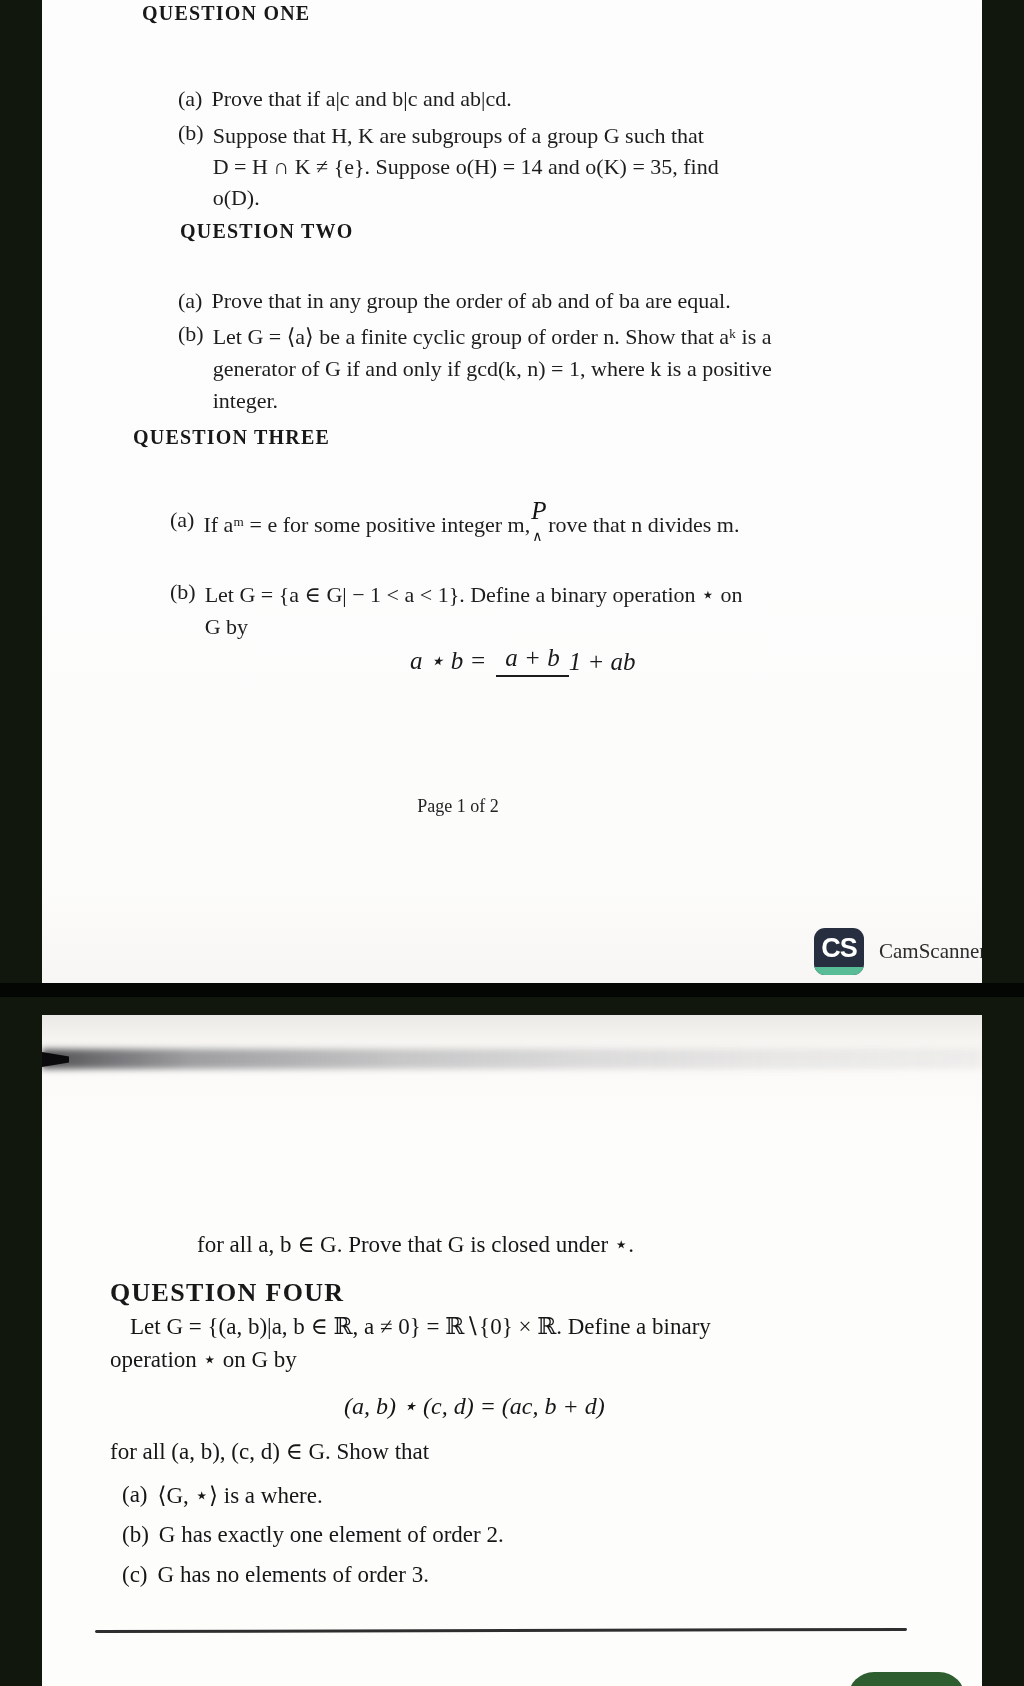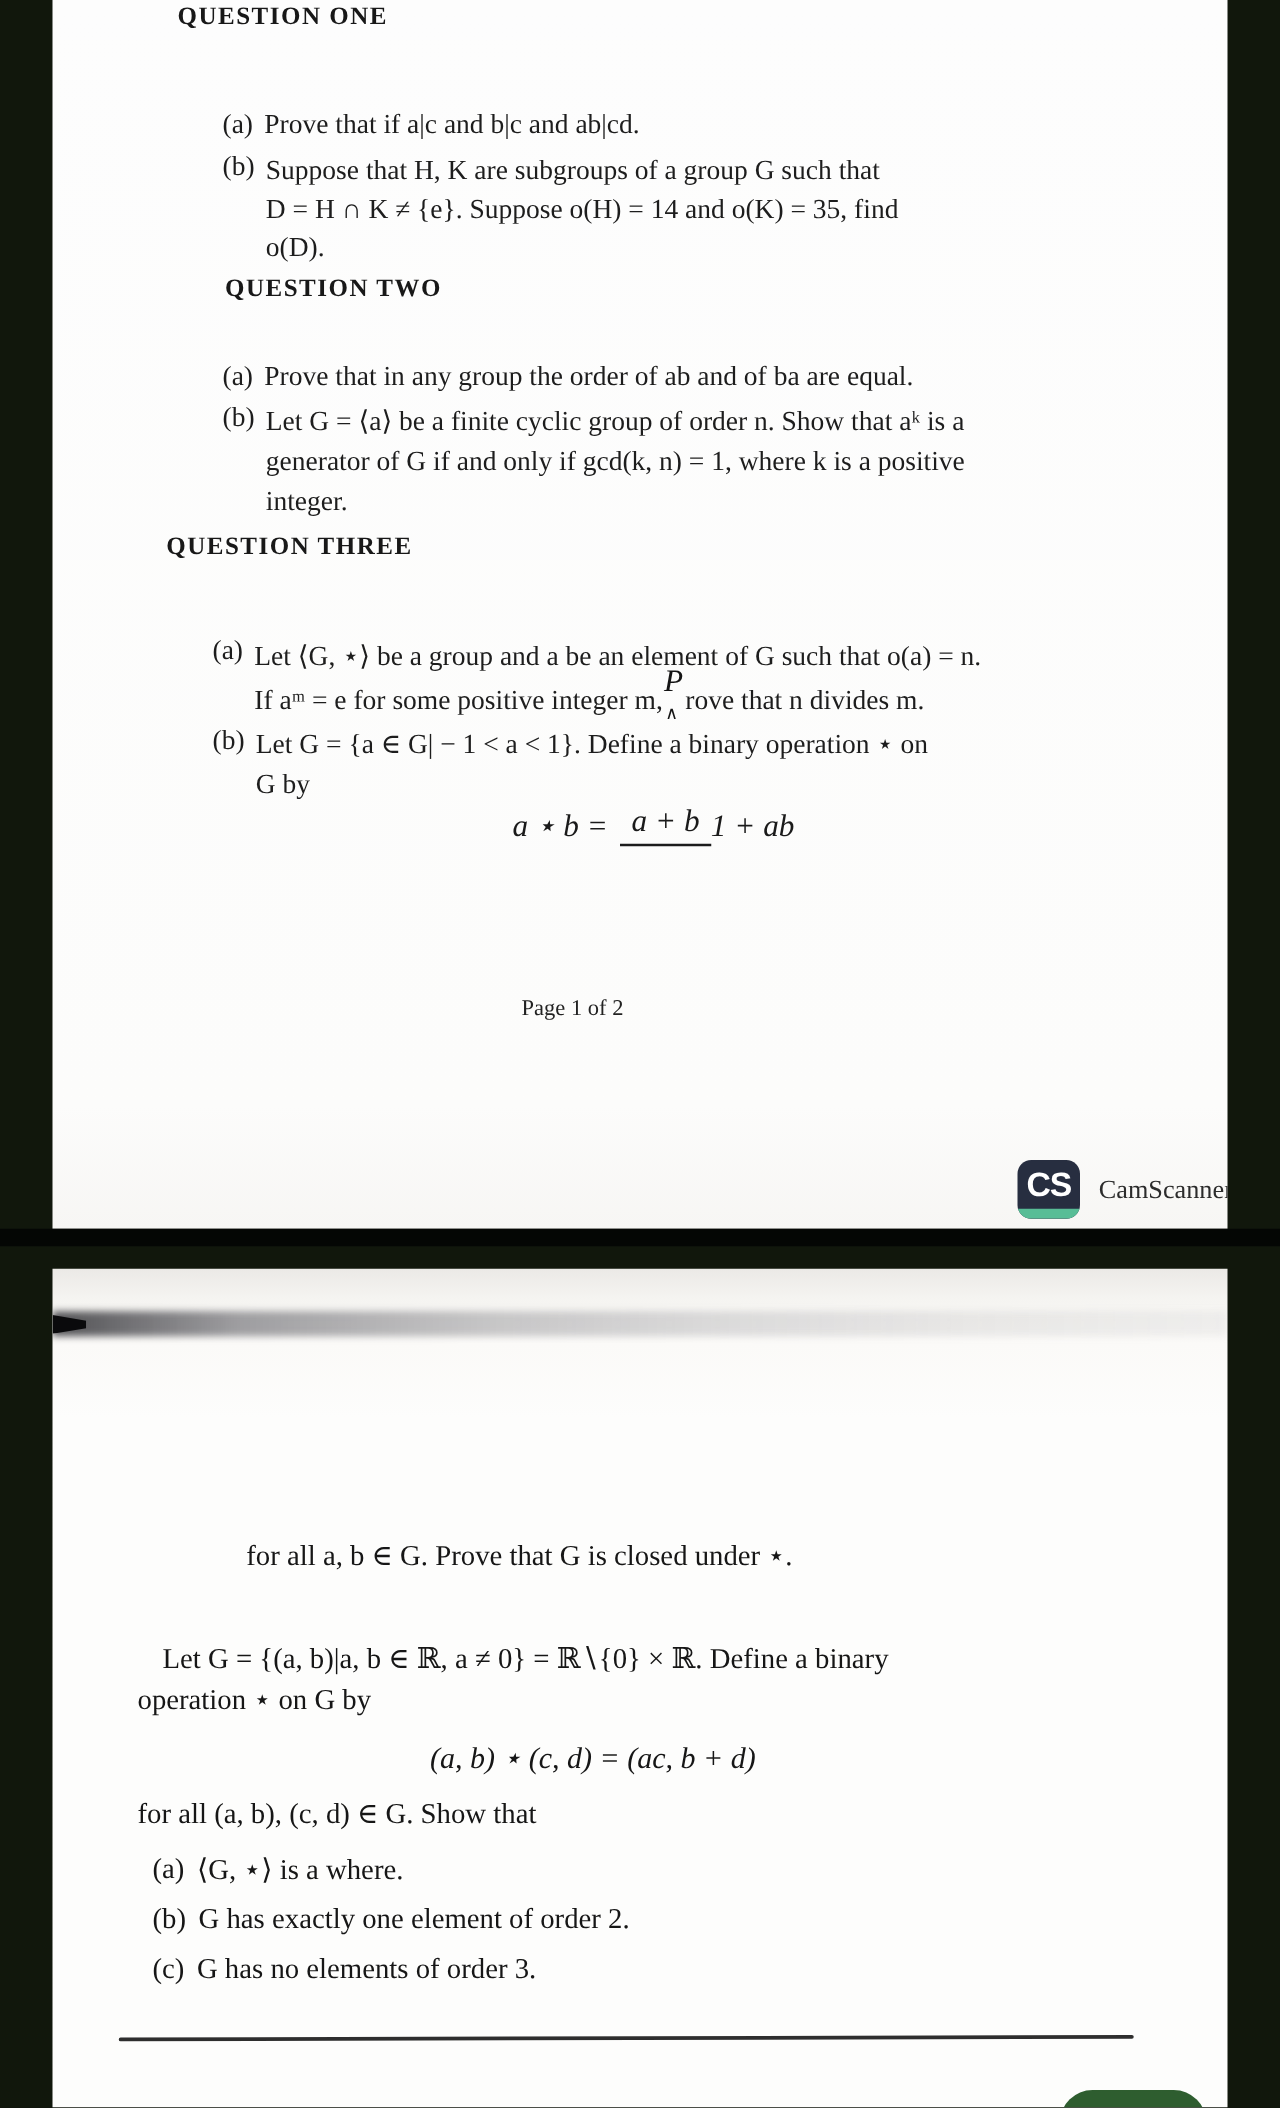--- a/index.html
+++ b/index.html
@@ -93,21 +93,20 @@
         <div>generator of G if and only if gcd(k, n) = 1, where k is a positive</div>
         <div>integer.</div>
       </div>
     </div>
 
     <div class="qtitle" style="left:91px;top:426px;">QUESTION THREE</div>
 
     <div class="item" style="left:128px;top:507px;">
       <span class="lbl">(a)</span>
       <div class="lines lh35">
-        <div>Let ⟨G, ⋆⟩ be a group and a be an element of G such that o(a) = n.</div>
         <div>
           <span>If aᵐ = e for some positive integer m,</span><span class="insert"><span class="p">P</span><span class="c">∧</span></span><span>rove that n divides m.</span>
         </div>
       </div>
     </div>
 
     <div class="item" style="left:128px;top:579px;">
       <span class="lbl">(b)</span>
       <div class="lines" style="line-height:32px;">
         <div>Let G = {a ∈ G| − 1 &lt; a &lt; 1}. Define a binary operation ⋆ on</div>
@@ -136,20 +135,21 @@
 
   <div id="black-strip"></div>
 
   <div class="page" id="page2">
 
     <div id="fold-band"></div>
     <div id="fold-wedge"></div>
 
     <div class="p2-line" style="left:155px;top:216px;">for all a, b ∈ G. Prove that G is closed under ⋆.</div>
 
+    <div class="qtitle" id="q4-title">QUESTION FOUR</div>
 
     <div class="p2-line" style="left:88px;top:298px;">Let G = {(a, b)|a, b ∈ ℝ,  a ≠ 0} = ℝ∖{0} × ℝ.  Define a binary</div>
     <div class="p2-line" style="left:68px;top:331px;">operation ⋆ on G by</div>
 
     <div class="p2-line" style="left:302px;top:377px;font-style:italic;font-size:24px;">(a, b) ⋆ (c, d) = (ac, b + d)</div>
 
     <div class="p2-line" style="left:68px;top:423px;">for all (a, b), (c, d) ∈ G. Show that</div>
 
     <div class="p2-item" style="left:80px;top:467px;">
       <span class="lbl">(a)</span>

